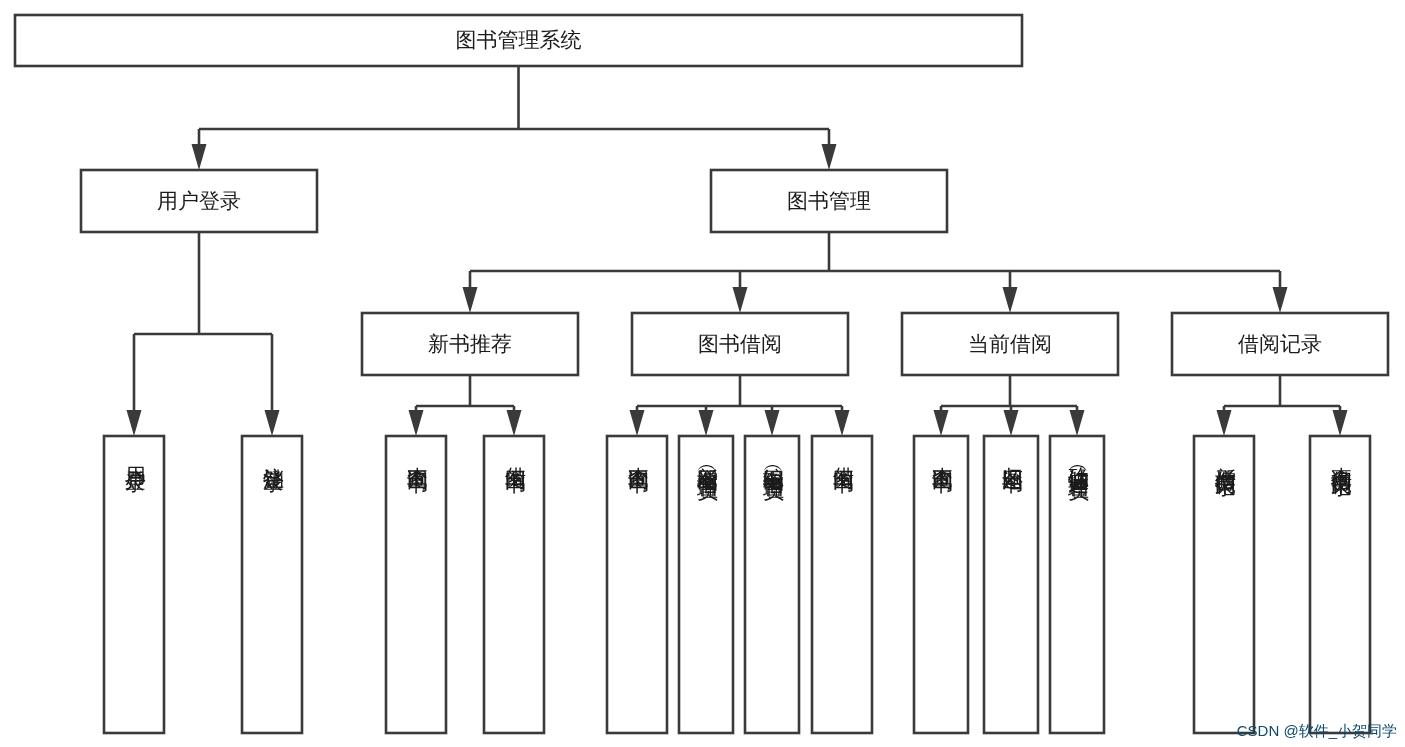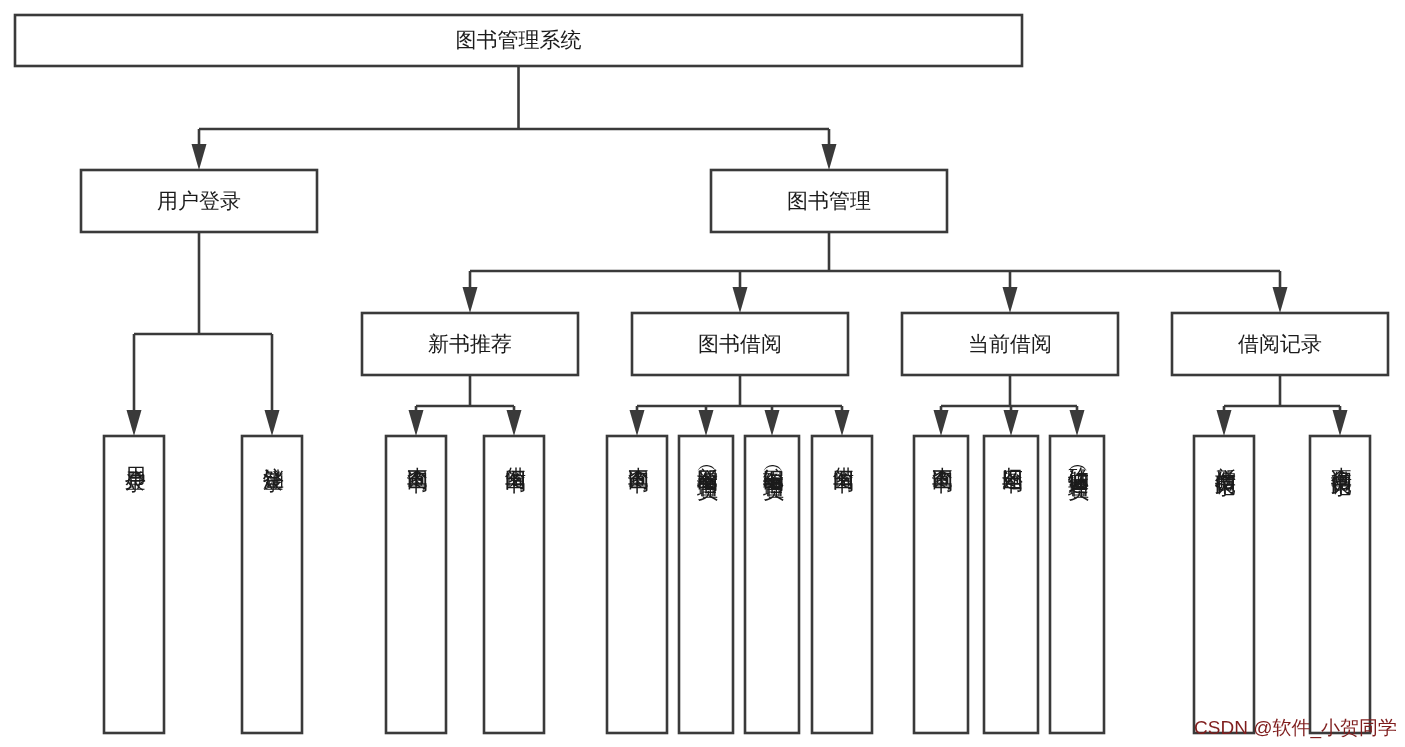--- a/index.html
+++ b/index.html
@@ -52,22 +52,22 @@
   }
   .node-label-v {
     text-anchor: middle;
     writing-mode: vertical-rl;
     letter-spacing: 2px;
   }
   .watermark-text {
     position: absolute;
     right: 8px;
     bottom: 6px;
-    color: #7f1d1d;
-    font-size: 19px;
+    color: #0c4a6e;
+    font-size: 15px;
     font-family: "Liberation Sans", "DejaVu Sans", sans-serif;
     white-space: nowrap;
     user-select: none;
     pointer-events: none;
   }
 </style>
 </head>
 <body>
 
 <div id="diagram-root">

